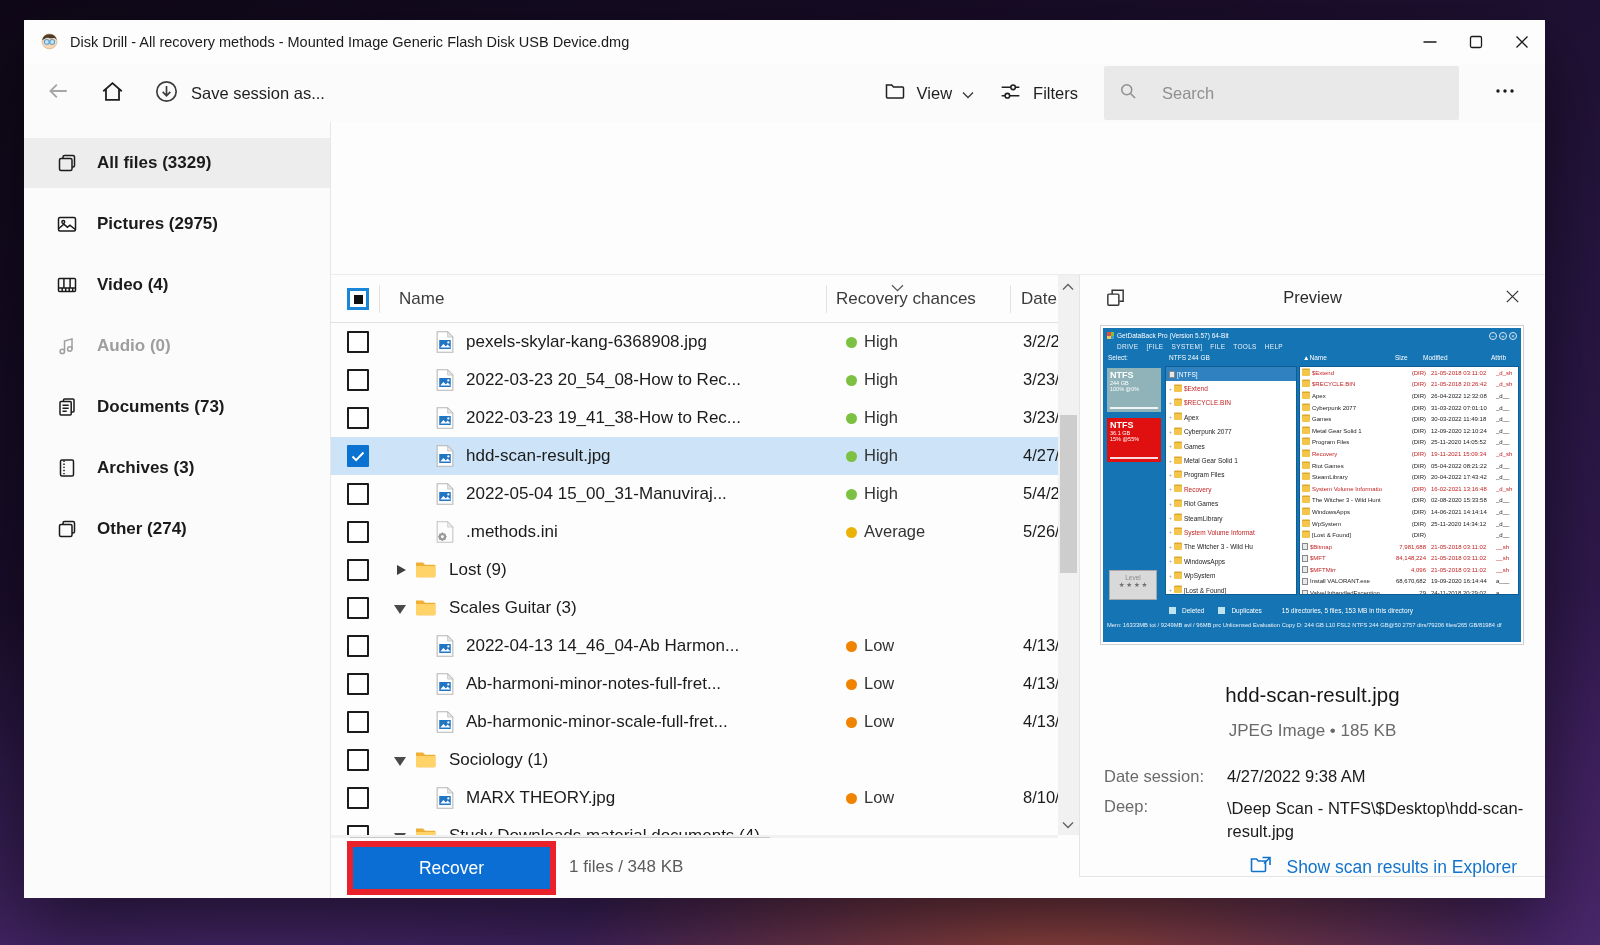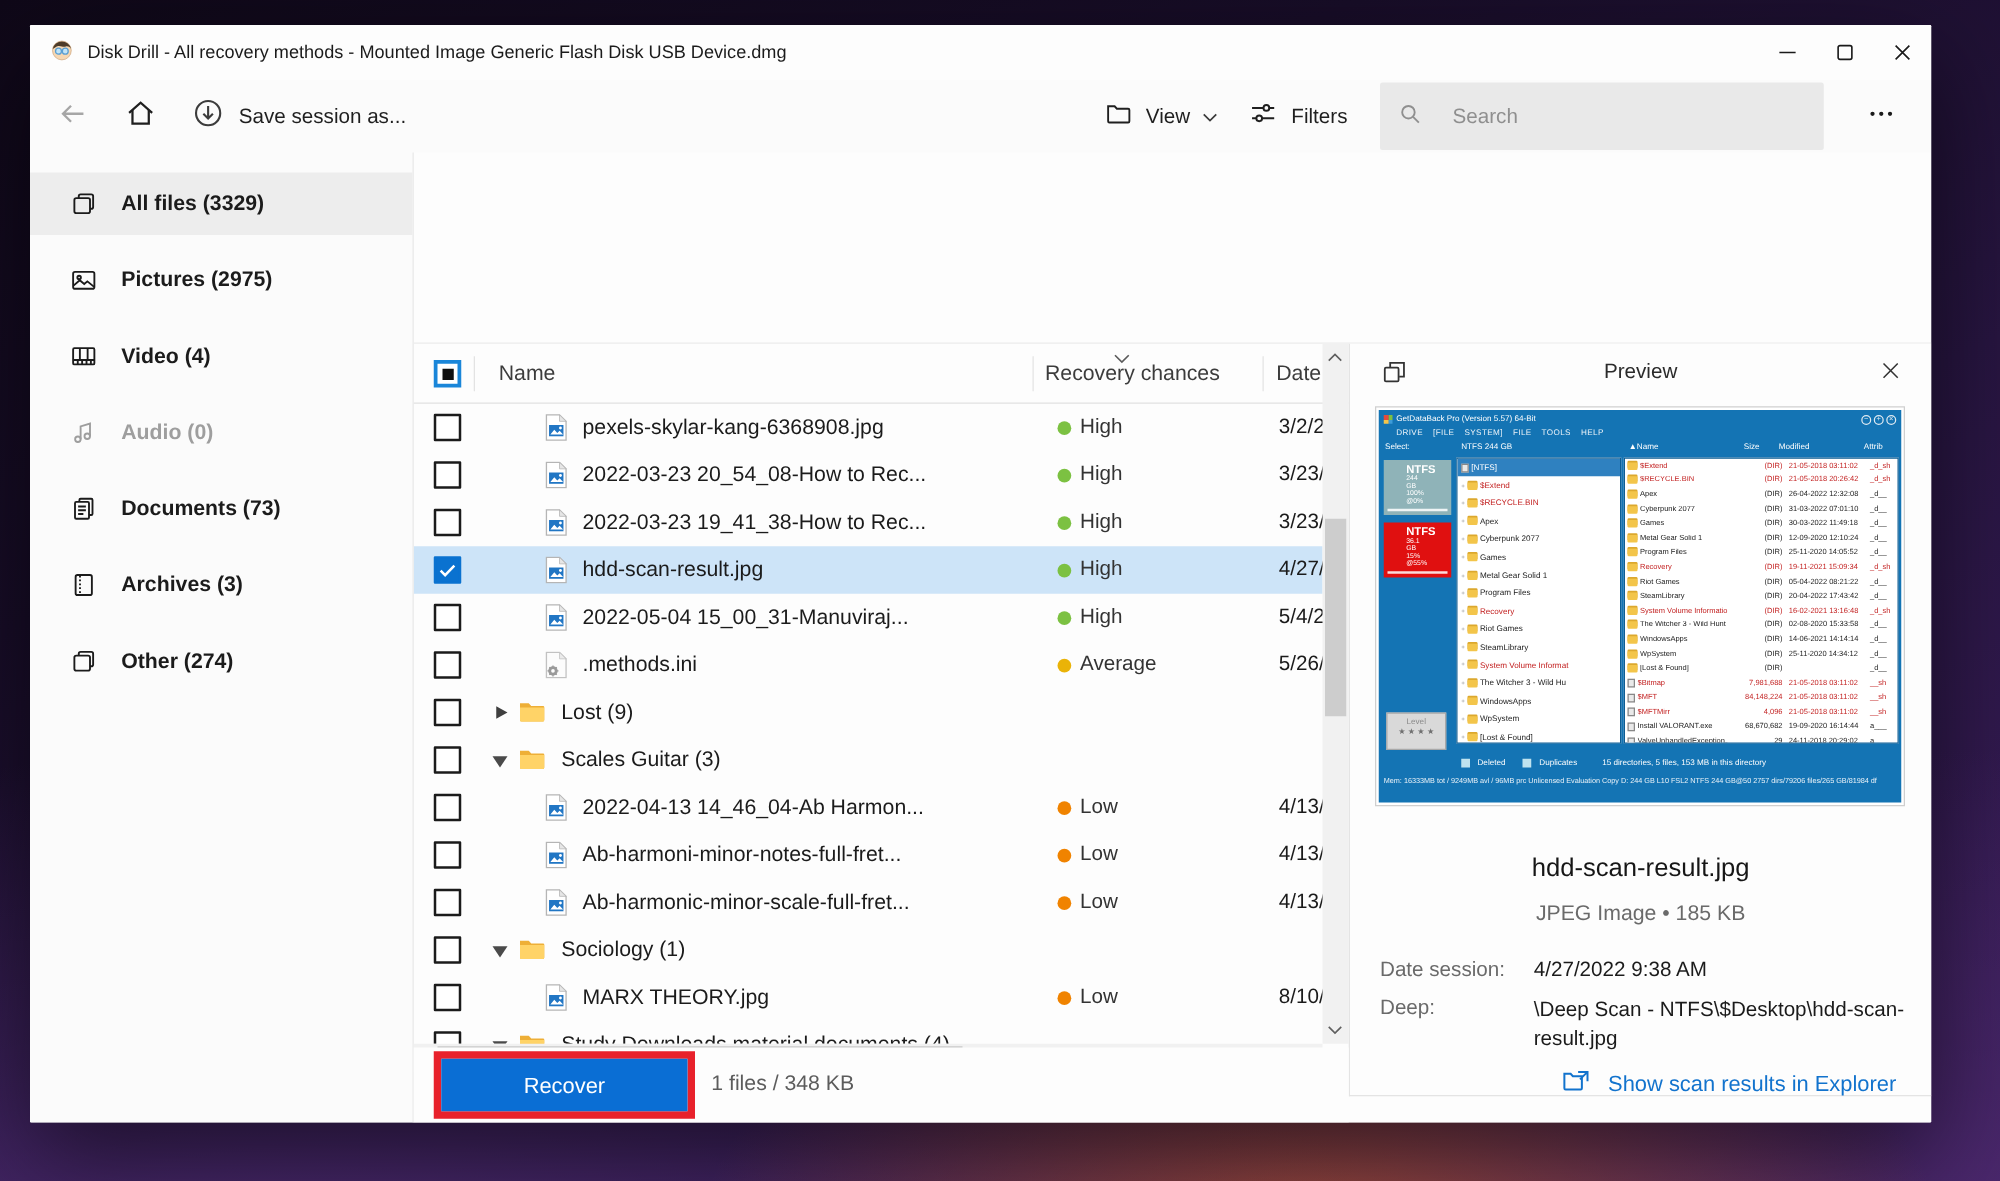--- a/index.html
+++ b/index.html
@@ -94,21 +94,21 @@
   .pv-meta-value { position:absolute; left:147px; font-size:16.5px; color:#1b1b1b; }
   .pv-path-value { width:300px; line-height:23px; }
   
   .gdb { position:relative; width:418px; height:314px; background:#1474b4; overflow:hidden; color:#fff; }
   .gdb-title { position:absolute; top:0; left:0; right:0; height:15px; display:flex; align-items:center; padding:0 4px; font-size:6.5px; gap:3px; }
   .gdb-winbtns { margin-left:auto; display:flex; gap:2px; }
   .gdb-winbtns span { width:8px; height:8px; border:1px solid #dfeaf2; border-radius:50%; font-size:6px; line-height:6px; text-align:center; color:#dfeaf2; }
   .gdb-menu { position:absolute; top:15px; left:0; right:0; height:11px; font-size:6.5px; padding-left:14px; letter-spacing:.3px; word-spacing:6px; color:#eaf2f8; }
   .gdb-headrow { position:absolute; top:26px; left:0; right:0; height:12px; font-size:6.5px; }
   .gdb-select-col { position:absolute; left:0; top:38px; width:62px; bottom:40px; }
-  .gdb-part { position:absolute; left:4px; width:54px; height:44px; padding:2px 18px; }
+  .gdb-part { position:absolute; left:4px; width:54px; height:44px; padding:2px 3px; }
   .gdb-part .p-name { font-size:9px; font-weight:bold; }
   .gdb-part .p-sub { font-size:5.5px; }
   .gdb-part .p-bar { position:absolute; bottom:3px; left:3px; right:3px; height:2px; background:rgba(255,255,255,.85); }
   .gdb-level { position:absolute; left:6px; bottom:2px; width:48px; height:30px; background:#d9d9d9; border:1px solid #a8a8a8; color:#8a8a8a; text-align:center; font-size:6.5px; padding-top:3px; }
   .gdb-tree { position:absolute; left:62px; top:38px; width:132px; bottom:47px; background:#fff; color:#222; font-size:6.5px; overflow:hidden; border:1px solid #0d5d94; }
   .gdb-tree-row { height:14.4px; display:flex; align-items:center; gap:2px; padding-left:3px; white-space:nowrap; }
   .gdb-tree-row.sel { background:#2f81c0; color:#fff; }
   .gdb-list { position:absolute; left:196px; top:38px; right:2px; bottom:47px; background:#fff; color:#222; font-size:6px; overflow:hidden; border:1px solid #0d5d94; }
   .gdb-list-row { height:11.6px; display:flex; align-items:center; gap:2px; padding:0 2px; white-space:nowrap; }
   .gdb-list-row .c-name { flex:1; overflow:hidden; }

